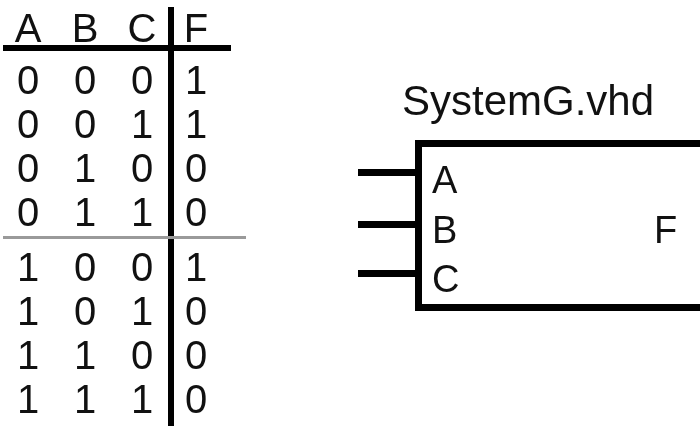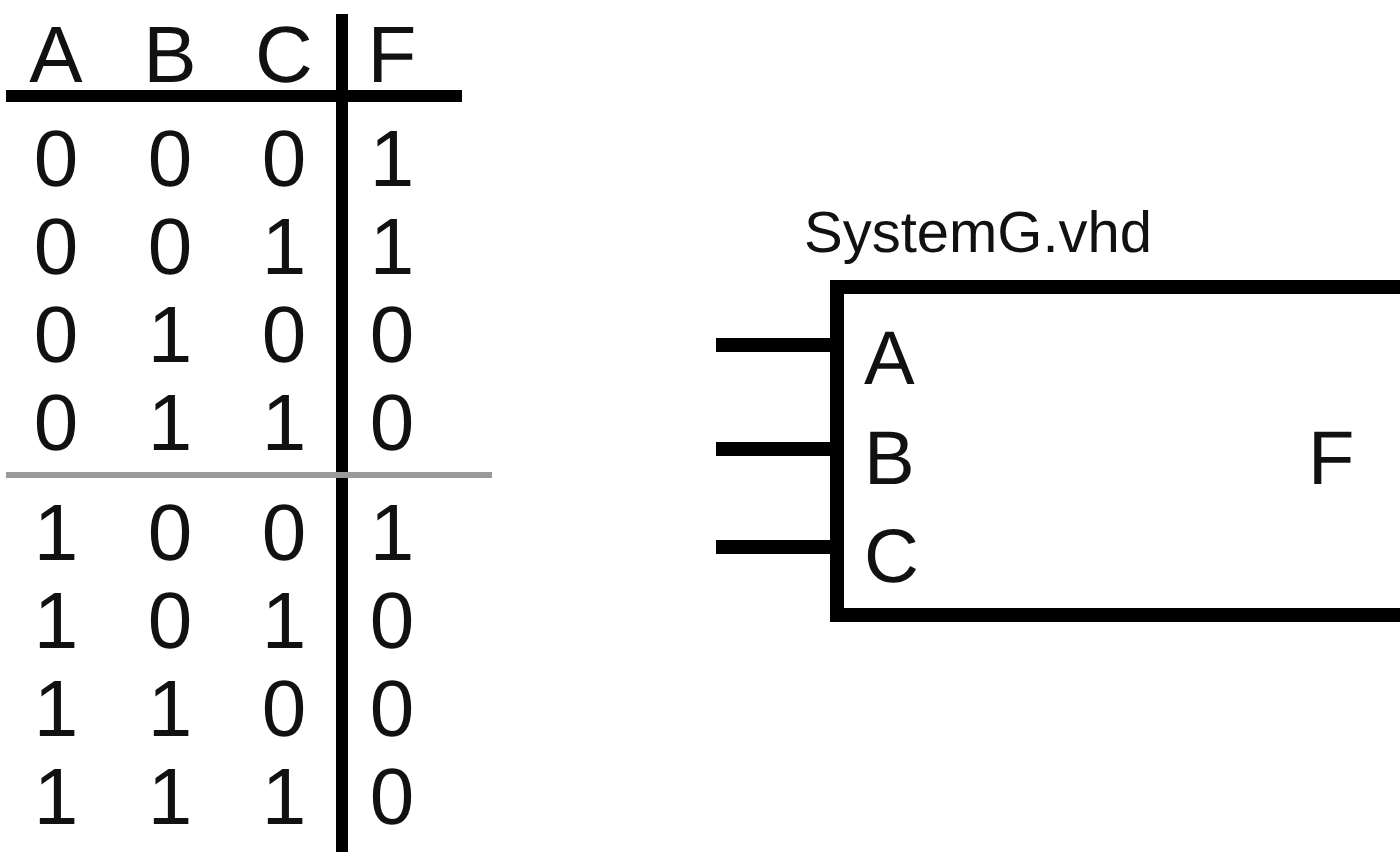--- a/index.html
+++ b/index.html
@@ -73,22 +73,22 @@
   #block-diagram {
     position: absolute;
     left: 340px;
     top: 0;
     width: 360px;
     height: 433px;
   }
   #module-title {
     position: absolute;
     left: 62px;
-    top: 96px;
-    font-size: 29px;
+    top: 80px;
+    font-size: 42px;
     line-height: 42px;
     white-space: nowrap;
     color: #111111;
   }
   #module-box {
     position: absolute;
     left: 75px;
     top: 140px;
     width: 311px;
     height: 171px;

